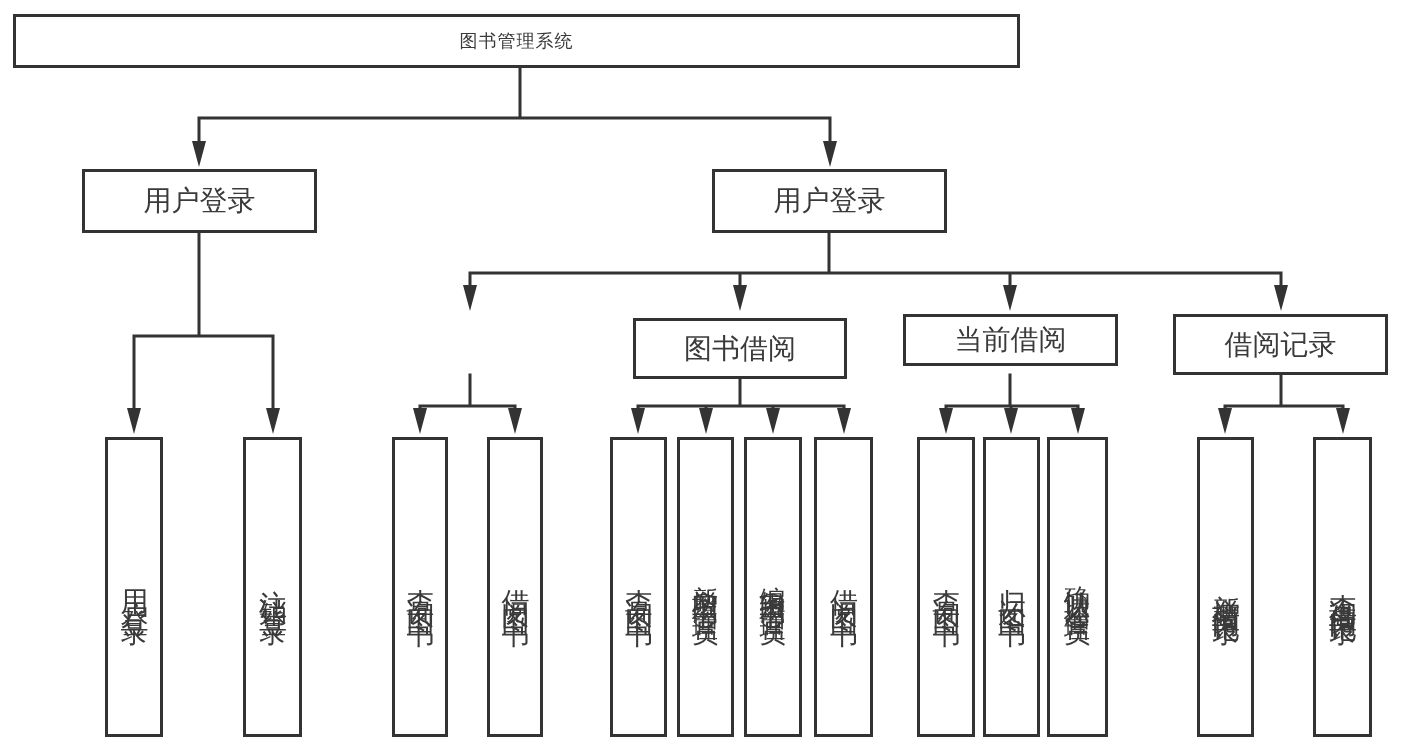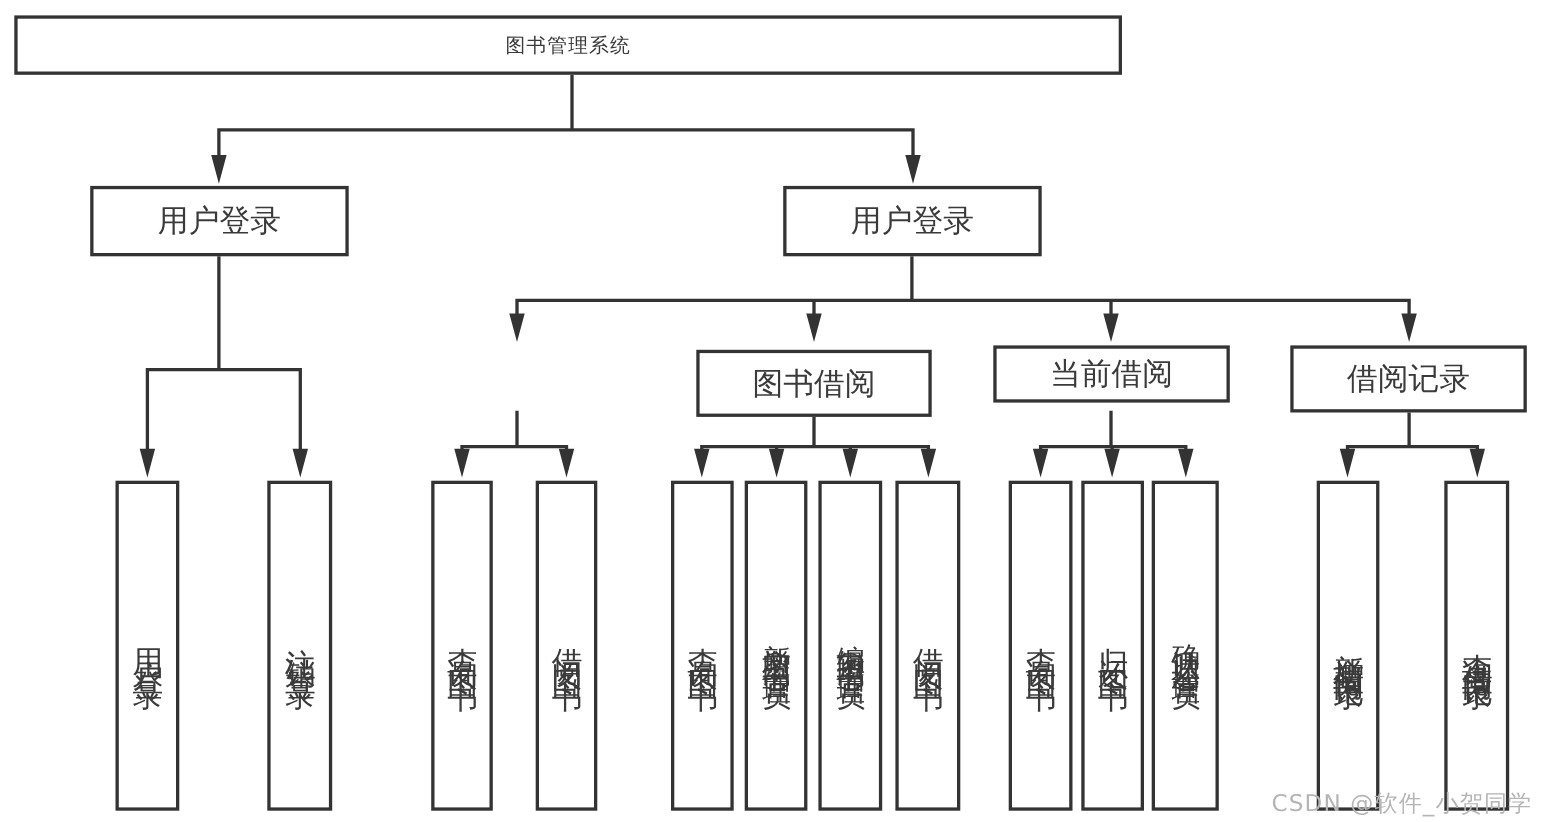--- a/index.html
+++ b/index.html
@@ -109,15 +109,14 @@
     <span class="lbl">确认归还（管理员）</span>
   </div>
 
   <div class="box v-box v-med" style="left:1197px;top:437px;width:57px;height:300px">
     <span class="lbl">新增借阅记录</span>
   </div>
   <div class="box v-box v-med" style="left:1313px;top:437px;width:59px;height:300px">
     <span class="lbl">查询借阅记录</span>
   </div>
 
-  <div class="watermark">CSDN @软件_小贺同学</div>
 
 </div>
 
 </body></html>

